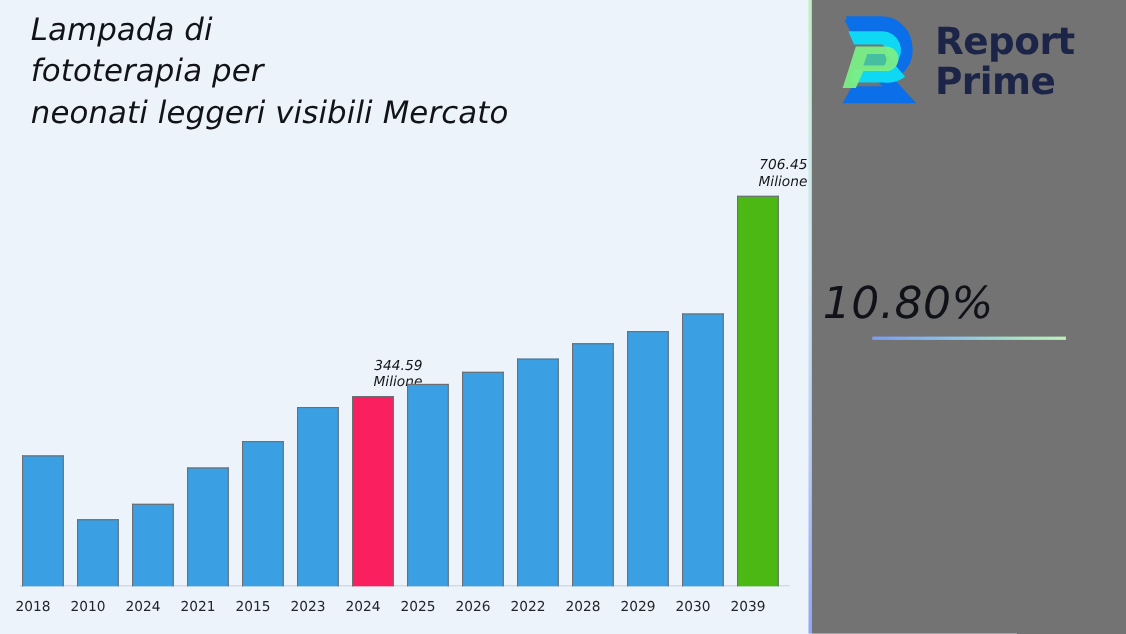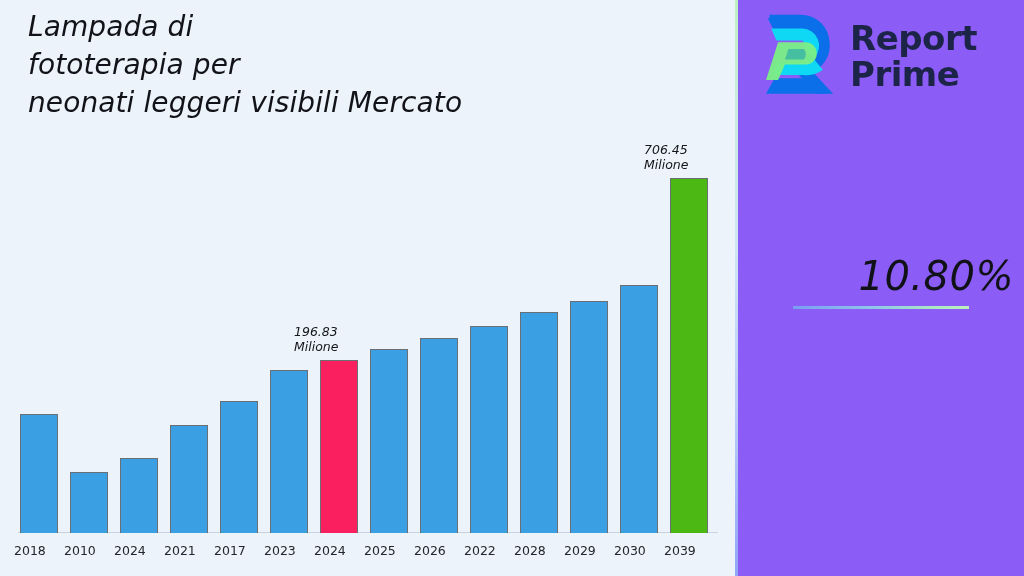--- a/index.html
+++ b/index.html
@@ -61,21 +61,21 @@
     box-sizing: border-box;
     border: 1px solid #6b6f74;
     border-bottom: none;
   }
   .bar-blue   { background: #3aa0e3; }
   .bar-pink   { background: #fa1f5e; }
   .bar-green  { background: #4cb814; }
 
   .bar-label {
     position: absolute;
-    text-align: left;
+    text-align: right;
     font-style: italic;
     font-size: 12.5px;
     line-height: 15px;
     color: #14161b;
     white-space: pre-line;
     pointer-events: none;
   }
 
   .tick-label {
     position: absolute;
@@ -93,21 +93,21 @@
     width: 3px;
     height: 576px;
     background: linear-gradient(to bottom, #bdf0c0 0%, #c8ecdd 18%, #cfe6f3 42%, #b9ccf7 72%, #8fa5f6 100%);
   }
 
   
   #right-panel {
     position: absolute;
     left: 738px; top: 0;
     width: 286px; height: 576px;
-    background: #8b5cf6;
+    background: #737373;
   }
 
   #logo-block {
     position: absolute;
     left: 16px;
     top: 10px;
     width: 258px;
     height: 92px;
     display: flex;
     align-items: center;
@@ -125,21 +125,21 @@
     color: #1c2448;
     letter-spacing: -0.5px;
   }
   #logo-wordmark div { white-space: nowrap; }
 
   #cagr-block {
     position: absolute;
     left: 10px;
     top: 252px;
     width: 266px;
-    text-align: right;
+    text-align: left;
   }
   #cagr-value {
     font-style: italic;
     font-size: 40px;
     line-height: 48px;
     color: #101218;
     letter-spacing: 0.5px;
   }
   #cagr-rule {
     margin: 6px auto 6px auto;
@@ -170,25 +170,25 @@
 
     <div class="bar bar-blue" title="2018: 237" style="left: 20px; width: 38px; top: 414px; height: 119px; background: rgb(58, 160, 227);"></div>
         <div class="tick-label" style="left: 14px; width: 50px;">2018</div>
         <div class="bar bar-blue" title="2019: 120.8" style="left: 70px; width: 38px; top: 472px; height: 61px; background: rgb(58, 160, 227);"></div>
         <div class="tick-label" style="left: 64px; width: 50px;">2010</div>
         <div class="bar bar-blue" title="2020: 148.7" style="left: 120px; width: 38px; top: 458px; height: 75px; background: rgb(58, 160, 227);"></div>
         <div class="tick-label" style="left: 114px; width: 50px;">2024</div>
         <div class="bar bar-blue" title="2021: 215.3" style="left: 170px; width: 38px; top: 425px; height: 108px; background: rgb(58, 160, 227);"></div>
         <div class="tick-label" style="left: 164px; width: 50px;">2021</div>
         <div class="bar bar-blue" title="2022: 261.8" style="left: 220px; width: 38px; top: 401px; height: 132px; background: rgb(58, 160, 227);"></div>
-        <div class="tick-label" style="left: 214px; width: 50px;">2017</div>
+        <div class="tick-label" style="left: 214px; width: 50px;">2015</div>
         <div class="bar bar-blue" title="2023: 325.3" style="left: 270px; width: 38px; top: 370px; height: 163px; background: rgb(58, 160, 227);"></div>
         <div class="tick-label" style="left: 264px; width: 50px;">2023</div>
         <div class="bar bar-pink" title="2024: 344.59" style="left: 320px; width: 38px; top: 360px; height: 173px; background: rgb(250, 31, 94);"></div>
-        <div class="bar-label" style="left: 294px; width: 90px; top: 324px;">196.83
+        <div class="bar-label" style="left: 294px; width: 90px; top: 324px;">344.59
 Milione</div>
         <div class="tick-label" style="left: 314px; width: 50px;">2024</div>
         <div class="bar bar-blue" title="2025: 365.5" style="left: 370px; width: 38px; top: 349px; height: 184px; background: rgb(58, 160, 227);"></div>
         <div class="tick-label" style="left: 364px; width: 50px;">2025</div>
         <div class="bar bar-blue" title="2026: 388.7" style="left: 420px; width: 38px; top: 338px; height: 195px; background: rgb(58, 160, 227);"></div>
         <div class="tick-label" style="left: 414px; width: 50px;">2026</div>
         <div class="bar bar-blue" title="2027: 411.9" style="left: 470px; width: 38px; top: 326px; height: 207px; background: rgb(58, 160, 227);"></div>
         <div class="tick-label" style="left: 464px; width: 50px;">2022</div>
         <div class="bar bar-blue" title="2028: 439.8" style="left: 520px; width: 38px; top: 312px; height: 221px; background: rgb(58, 160, 227);"></div>
         <div class="tick-label" style="left: 514px; width: 50px;">2028</div>

